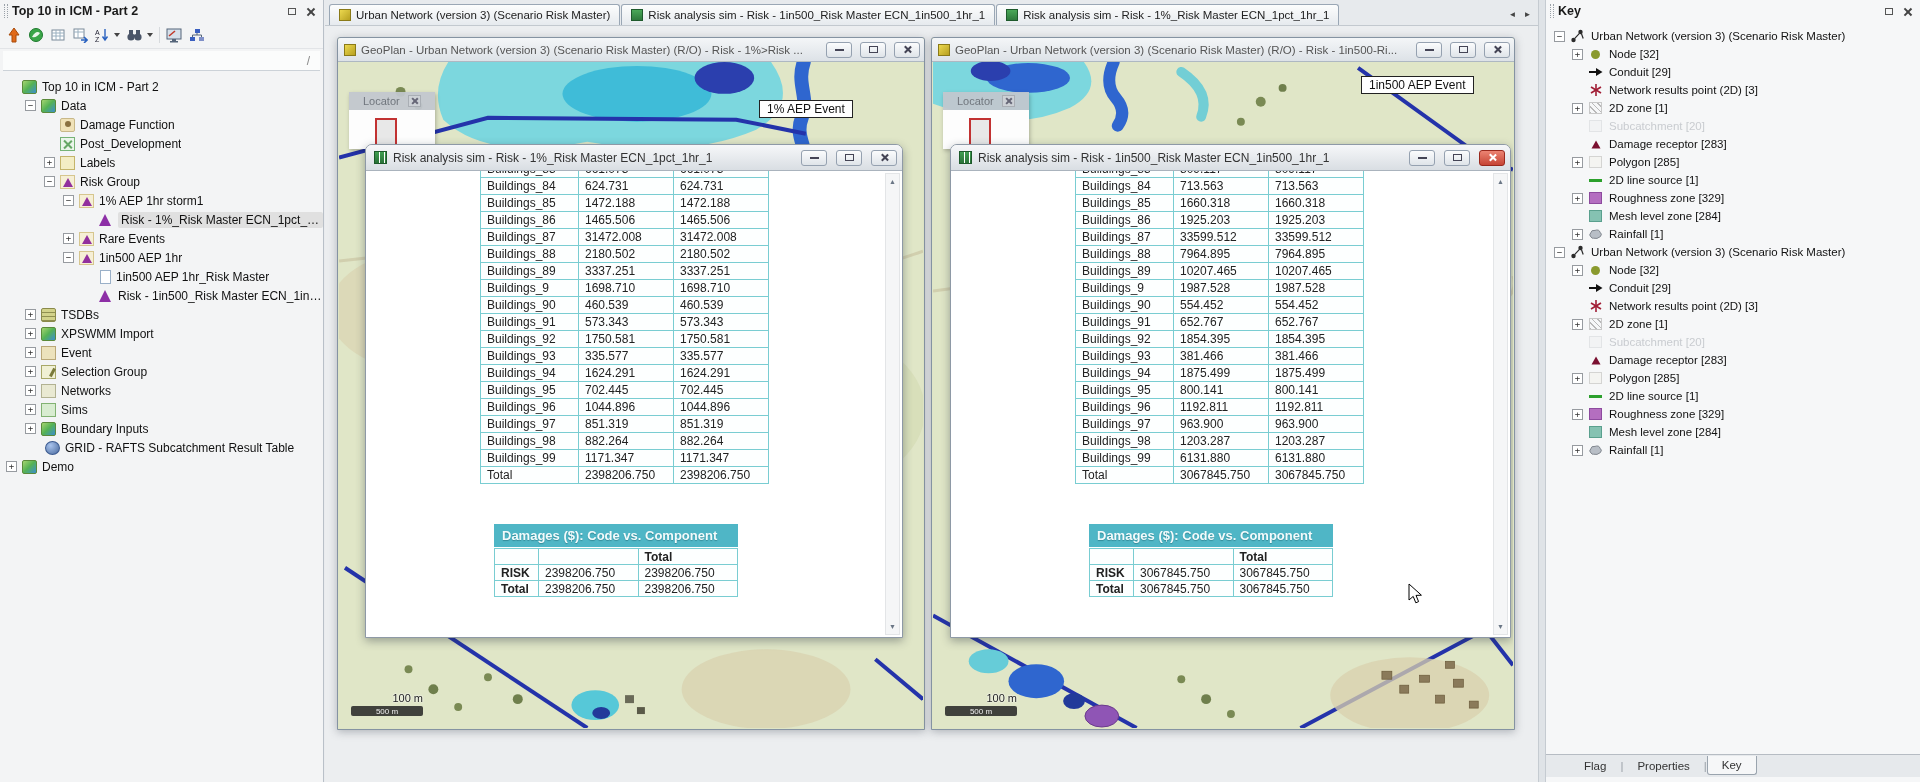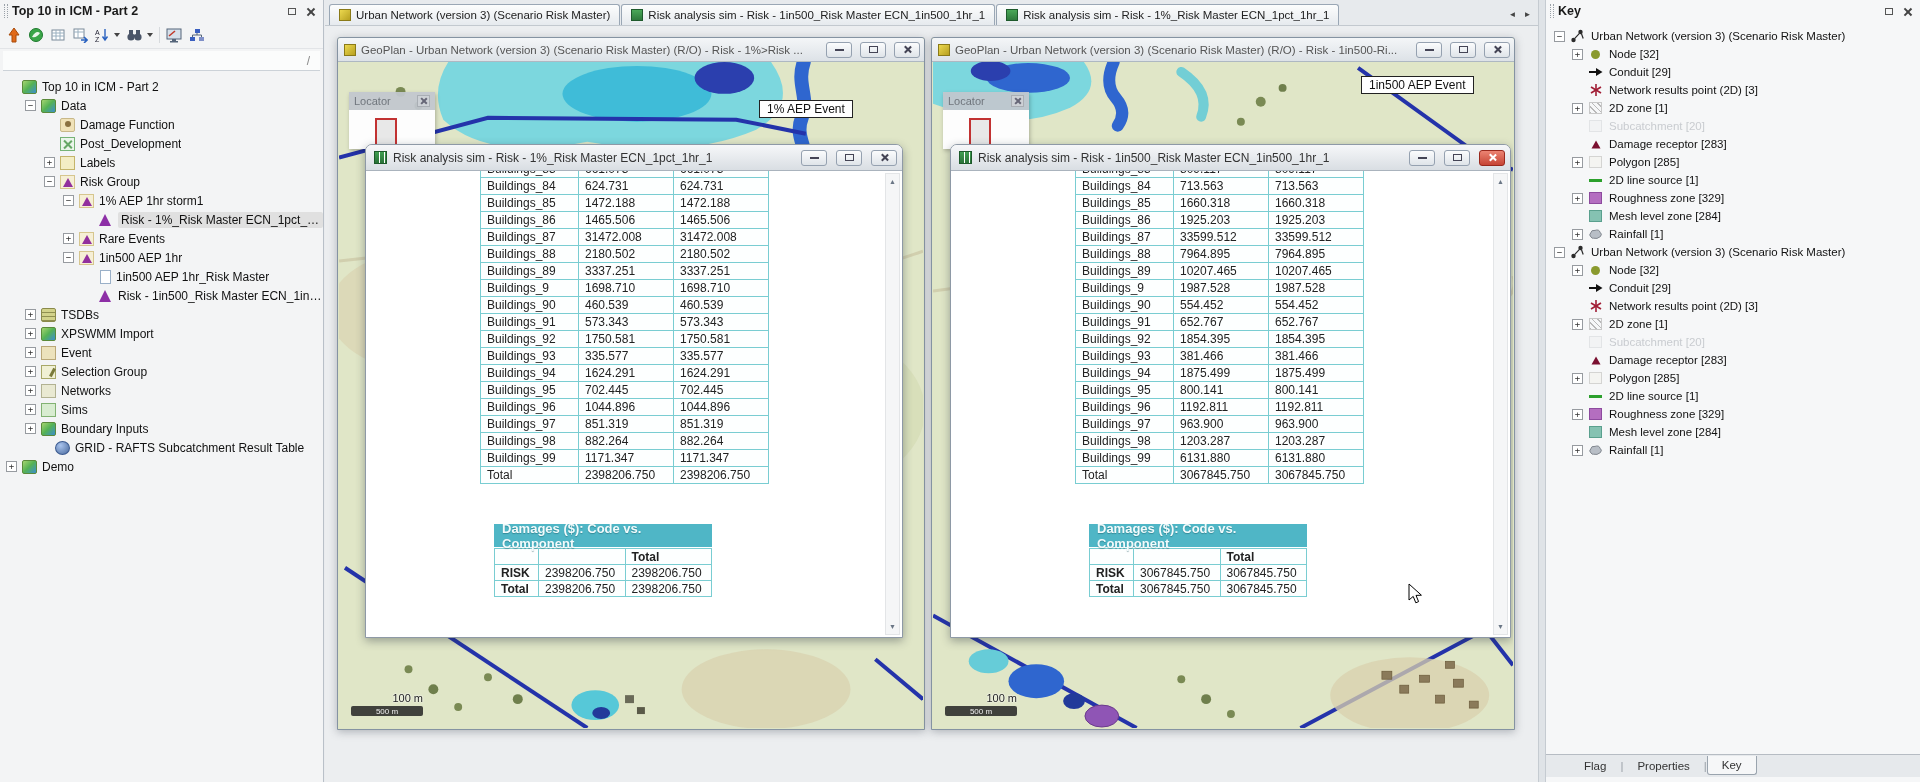--- a/index.html
+++ b/index.html
@@ -89,21 +89,21 @@
   #gp1 { left:606px; width:584px; }
   .gp-titlebar { position:absolute; left:0; top:0; right:0; height:24px; display:flex; align-items:center; gap:5px;
                  padding:0 4px 0 6px; background:linear-gradient(#f4f6f8,#dde2e7); border-bottom:1px solid #aeb8c2;
                  border-radius:3px 3px 0 0; font-size:11.5px; color:#555; }
   .gp-title { flex:1; white-space:nowrap; overflow:hidden; text-overflow:ellipsis; }
   .gp-body { position:absolute; left:1px; right:1px; top:24px; bottom:1px; overflow:hidden; }
   .map-svg { position:absolute; inset:0; width:100%; height:100%; }
 
   .locator { position:absolute; left:10px; top:30px; width:86px; height:57px; box-shadow:1px 2px 4px rgba(0,0,0,.25); }
   .locator-title { height:18px; background:rgba(193,199,206,.94); color:#70767d; font-size:11px;
-                   display:flex; align-items:center; padding:0 5px; }
+                   display:flex; align-items:center; padding:0 14px; }
   .locator-close { margin-left:auto; width:13px; height:12px; background:#cdd1d6; border:1px solid #a9aeb4;
                    display:flex; align-items:center; justify-content:center; }
   .locator-close .xx::before,.locator-close .xx::after { height:8px; left:4px; background:#667; }
   .locator-body { position:relative; height:39px; background:#fdfdfd; }
   .locator-rect { position:absolute; left:26px; top:8px; width:22px; height:28px; border:2px solid #c23232; background:rgba(215,215,215,.55); }
 
   .event-label { position:absolute; background:#fff; border:1px solid #222; color:#111; font-size:12px; padding:1px 7px; white-space:nowrap; }
 
   .scale { position:absolute; left:12px; bottom:12px; }
   .scale-text { font-size:11px; color:#1c1c1c; text-shadow:0 0 2px #fff,0 0 2px #fff;text-align:right; }
@@ -124,21 +124,21 @@
   .rw-title { flex:1; white-space:nowrap; overflow:hidden; }
   .rw-content { position:absolute; left:0; right:0; top:26px; bottom:0; background:#fff; overflow:hidden; }
 
   .rtable { border-collapse:collapse; font-size:12px; position:absolute; }
   .rtable td { border:1px solid #79cdd2; background:#fdffff; height:17px; padding:0 6px; color:#222; }
   .rtable td.cname { width:98px; font-weight:normal; }
   .rtable td.cval { width:95px; }
   .main-table { left:114px; top:-11px; }
   #gp1 .main-table { left:124px; }
 
-  .damages { position:absolute; top:353px; width:218px; }
+  .damages { position:absolute; top:353px; width:244px; }
   #gp0 .damages { left:128px; }
   #gp1 .damages { left:138px; }
   .dmg-title { height:23px; background:#4fb6c6; color:#f2fbfc; font-weight:bold; font-size:13px;
                display:flex; align-items:center; padding:0 8px; text-shadow:0 1px 1px rgba(0,60,70,.35); }
   .dmg-table { border-collapse:collapse; font-size:12px; width:100%; margin-top:1px; }
   .dmg-table td { border:1px solid #79cdd2; background:#fdffff; height:16px; padding:0 6px; color:#222; }
   .dmg-table td:first-child { width:44px; font-weight:bold; }
   .dmg-table tr.hdr td { font-weight:bold; }
 
   .vscroll { position:absolute; right:2px; top:2px; bottom:2px; width:15px; background:#f5f6f7; border:1px solid #e3e5e7; }
@@ -329,21 +329,21 @@
         <div class="titem" style="padding-left: 25px;">
           <span class="expander">+</span>
           <span class="ticon ic-sims"></span>
           <span class="tlabel">Sims</span>
         </div>
         <div class="titem" style="padding-left: 25px;">
           <span class="expander">+</span>
           <span class="ticon ic-map"></span>
           <span class="tlabel">Boundary Inputs</span>
         </div>
-        <div class="titem" style="padding-left: 39px;">
+        <div class="titem" style="padding-left: 29px;">
           <span class="expander-spacer"></span>
           <span class="ticon ic-griddb"></span>
           <span class="tlabel">GRID - RAFTS Subcatchment Result Table</span>
         </div>
         <div class="titem" style="padding-left: 6px;">
           <span class="expander">+</span>
           <span class="ticon ic-map"></span>
           <span class="tlabel">Demo</span>
         </div>
       </div>

